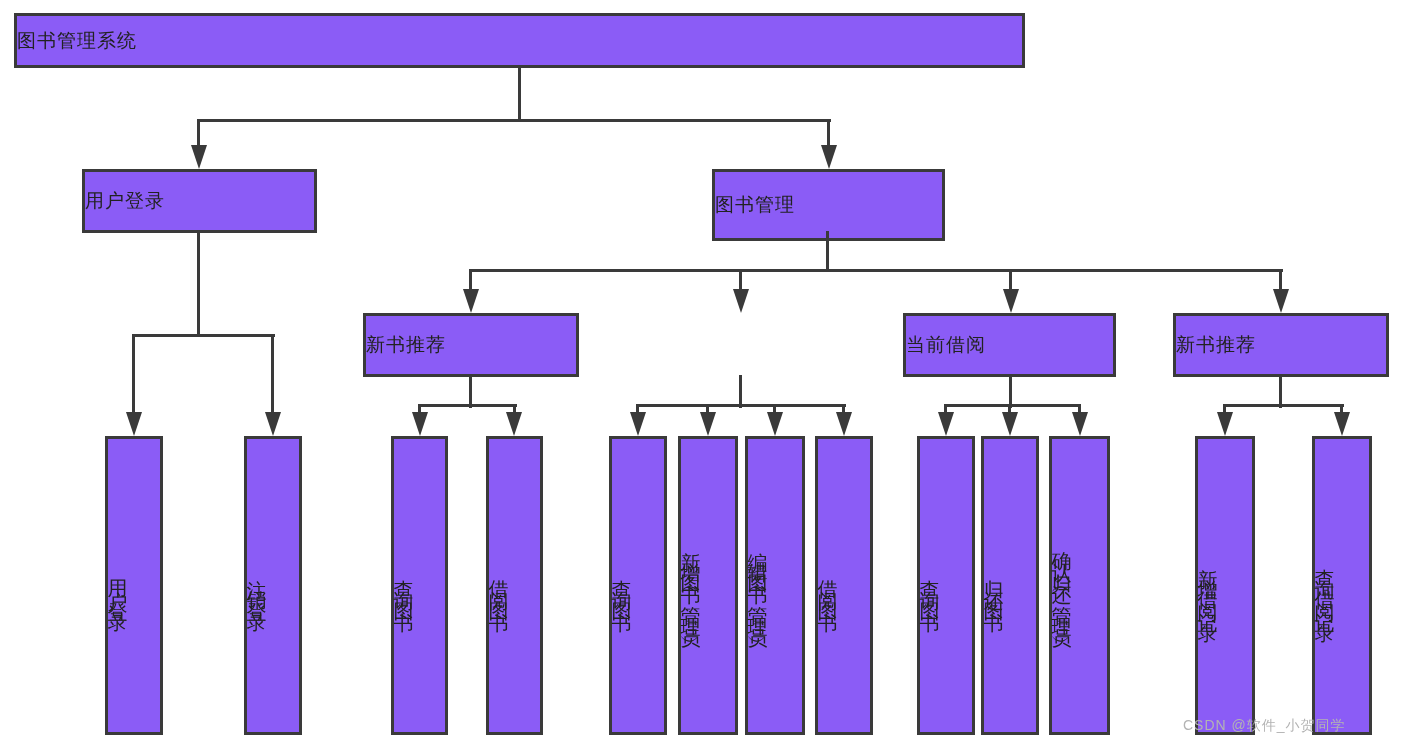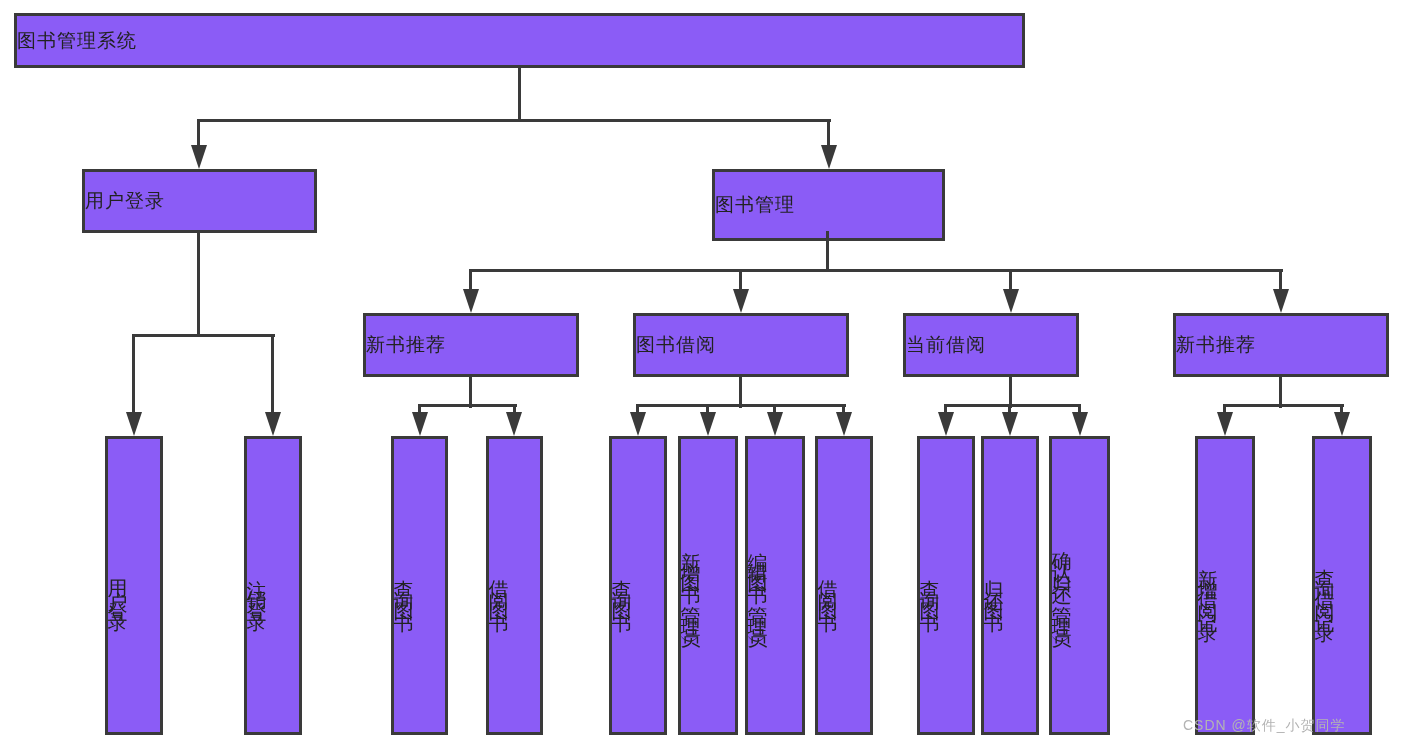--- a/index.html
+++ b/index.html
@@ -91,24 +91,21 @@
   <div class="line" style="left:739px; top:269px; width:3px; height:22px;"></div>
   <div class="arrow" style="left:733px; top:289px;"></div>
   <div class="line" style="left:1009px; top:269px; width:3px; height:22px;"></div>
   <div class="arrow" style="left:1003px; top:289px;"></div>
   <div class="line" style="left:1279px; top:269px; width:3px; height:22px;"></div>
   <div class="arrow" style="left:1273px; top:289px;"></div>
 
   <div class="box" style="left:363px; top:313px; width:216px; height:64px;">
     <span class="hlabel">新书推荐</span>
   </div>
-  <div class="box" style="left:633px; top:313px; width:216px; height:64px;">
-    <span class="hlabel">图书借阅</span>
-  </div>
-  <div class="box" style="left:903px; top:313px; width:176px; height:64px;">
+  <div class="box" style="left:903px; top:313px; width:213px; height:64px;">
     <span class="hlabel">当前借阅</span>
   </div>
   <div class="box" style="left:1173px; top:313px; width:216px; height:64px;">
     <span class="hlabel">新书推荐</span>
   </div>
 
   <div class="line" style="left:469px; top:375px; width:3px; height:33px;"></div>
   <div class="line" style="left:418px; top:404px; width:99px; height:3px;"></div>
   <div class="line" style="left:418px; top:404px; width:3px; height:10px;"></div>
   <div class="arrow" style="left:412px; top:412px;"></div>

